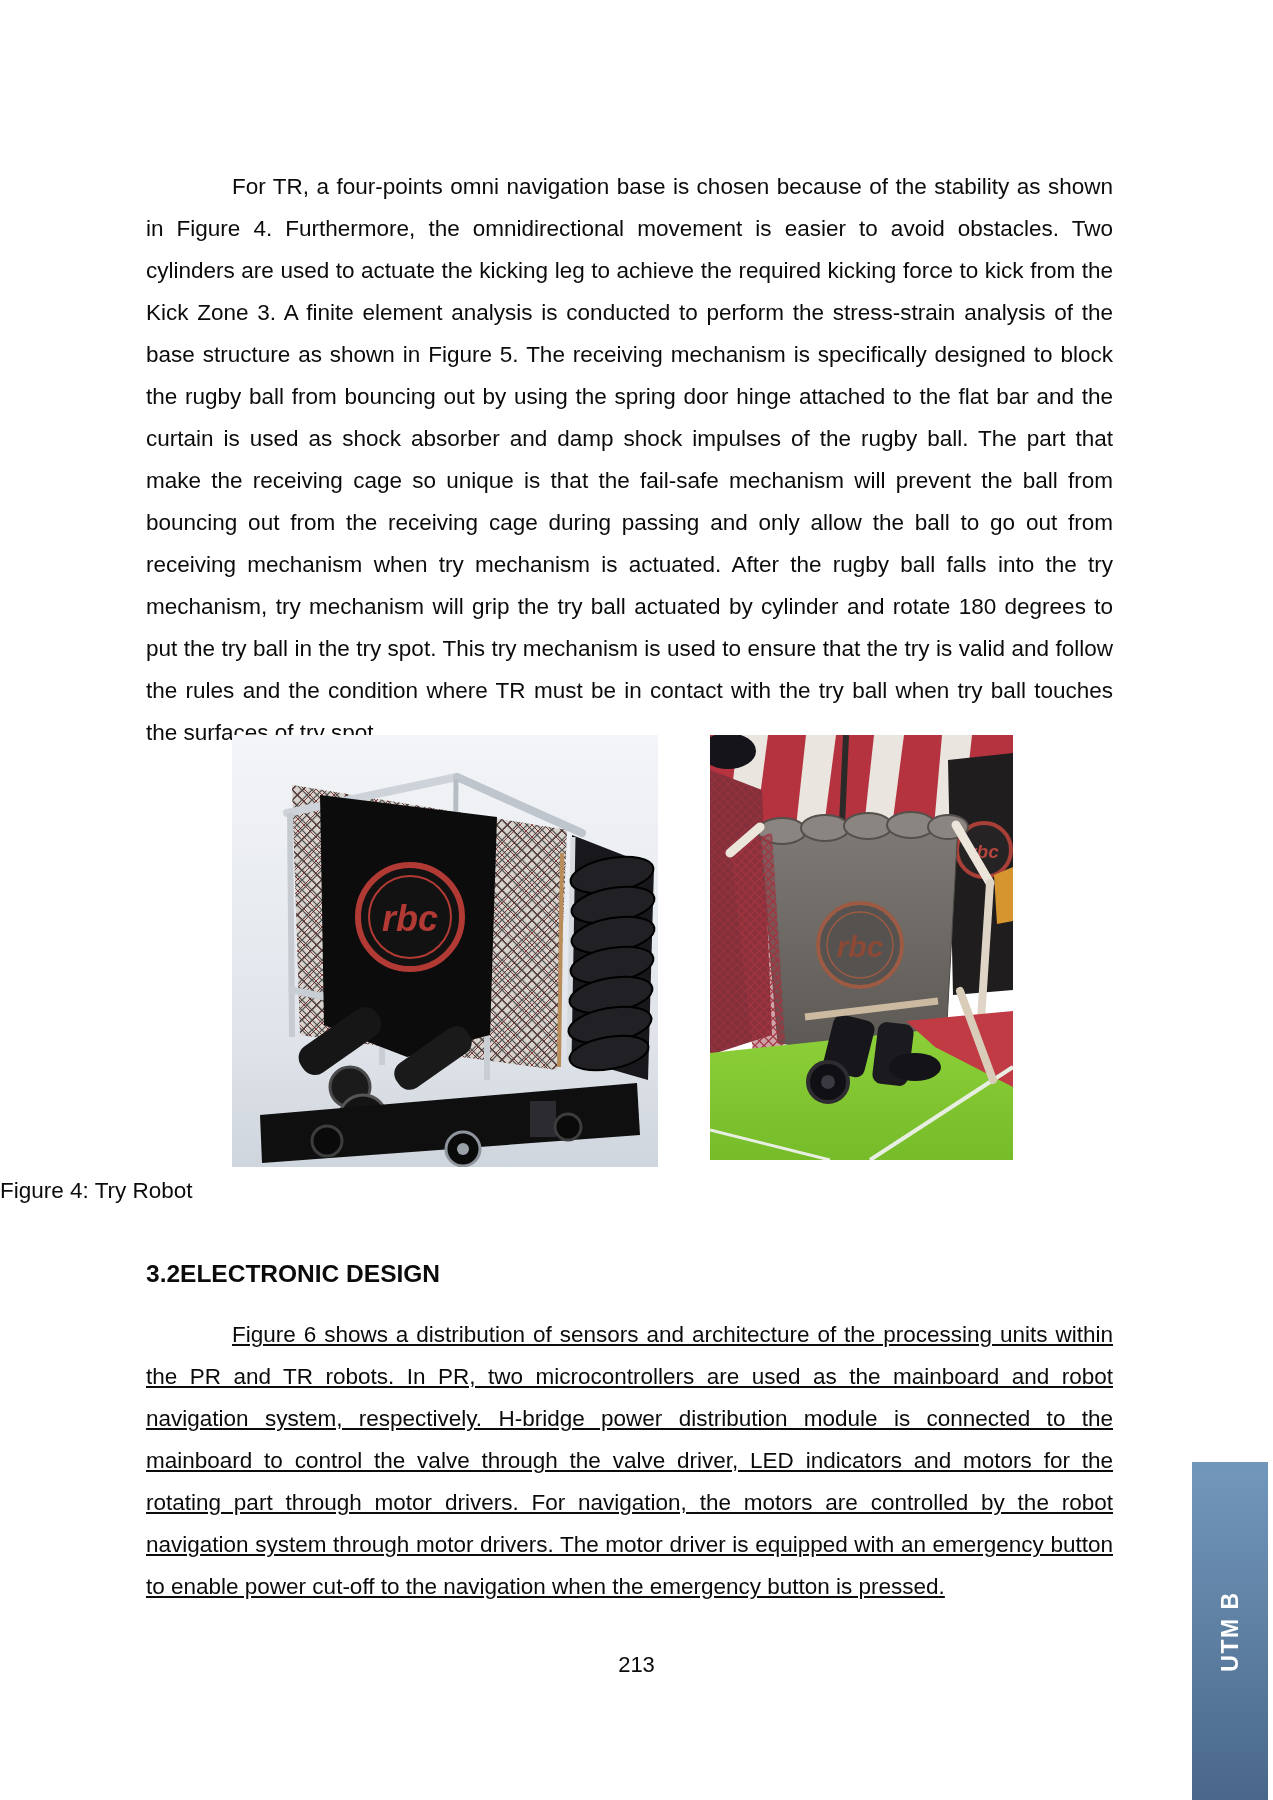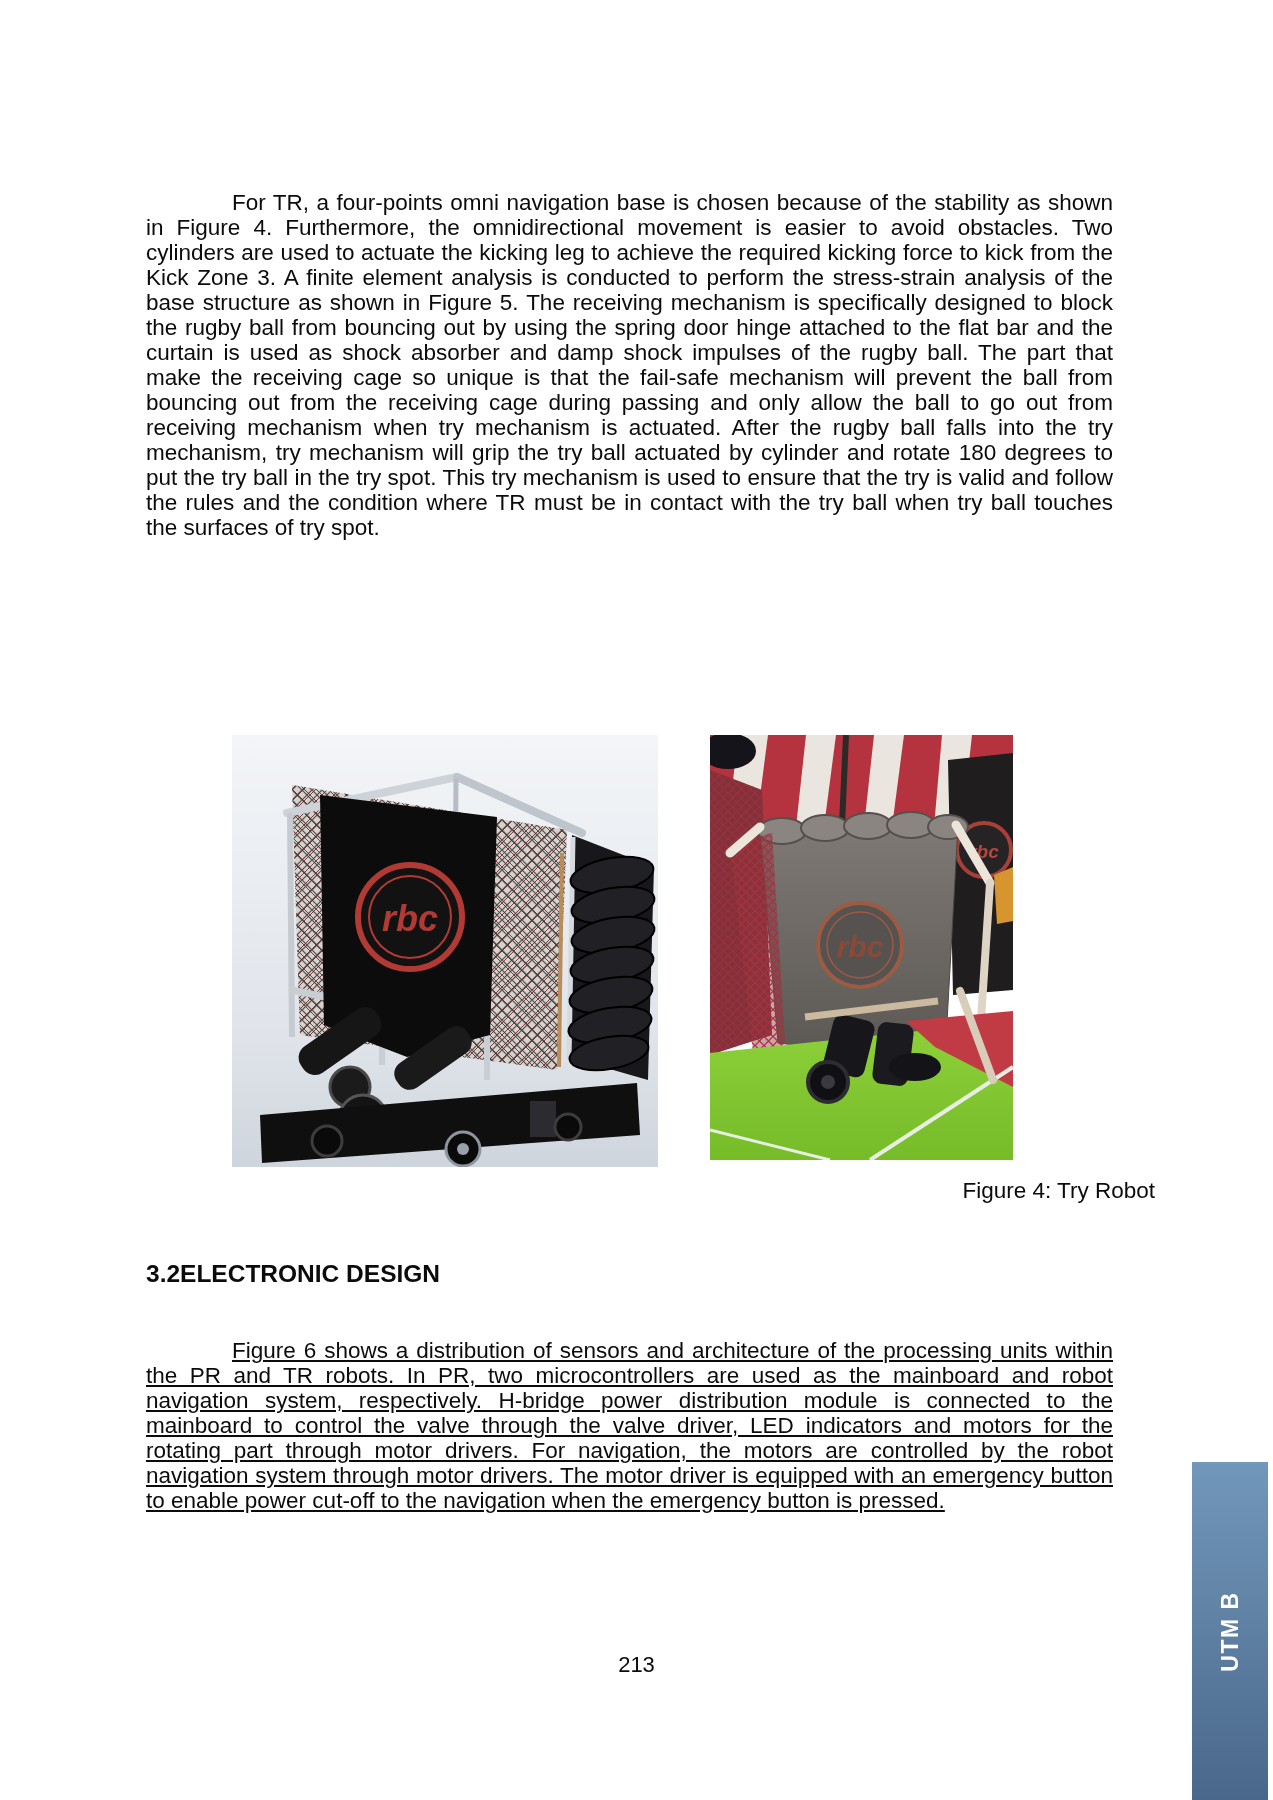--- a/index.html
+++ b/index.html
@@ -1,25 +1,25 @@
 <!DOCTYPE html>
 <html><head>
 <meta charset="utf-8">
 <style>
   html,body{margin:0;padding:0;}
   body{width:1273px;height:1800px;position:relative;background:#ffffff;overflow:hidden;
        font-family:"Liberation Sans","DejaVu Sans",sans-serif;color:#0b0b0b;}
-  .para{position:absolute;left:146px;width:967px;font-size:22.5px;line-height:25px;
-        text-align:justify;text-indent:86px;margin-top:24px;}
+  .para{position:absolute;left:146px;width:967px;font-size:22.5px;line-height:42px;
+        text-align:justify;text-indent:86px;}
   #para1{top:166px;}
   #para2{top:1314px;text-decoration:underline;}
   .fig-img{position:absolute;}
   #fig-left{left:232px;top:735px;width:426px;height:432px;}
   #fig-right{left:710px;top:735px;width:303px;height:425px;}
-  #caption{position:absolute;left:0;top:1178px;width:1155px;text-align:right;font-size:22.5px;}
+  #caption{position:absolute;left:0;top:1178px;width:1155px;text-align:left;font-size:22.5px;}
   #heading{position:absolute;left:146px;top:1260px;font-size:24.5px;font-weight:bold;}
   #heading .sec-title{display:inline-block;}
   #page-number{position:absolute;left:0;top:1652px;width:1273px;text-align:center;font-size:22px;}
   #side-tab{position:absolute;left:1192px;top:1462px;width:76px;height:338px;
             background:linear-gradient(180deg,#7197ba 0%,#5e80a3 50%,#49678a 100%);
             display:flex;align-items:center;justify-content:center;}
   #side-tab .tab-label{transform:rotate(-90deg);white-space:nowrap;color:#ffffff;
             font-weight:bold;font-size:23px;letter-spacing:1.5px;}
   svg{display:block;}
 </style>

